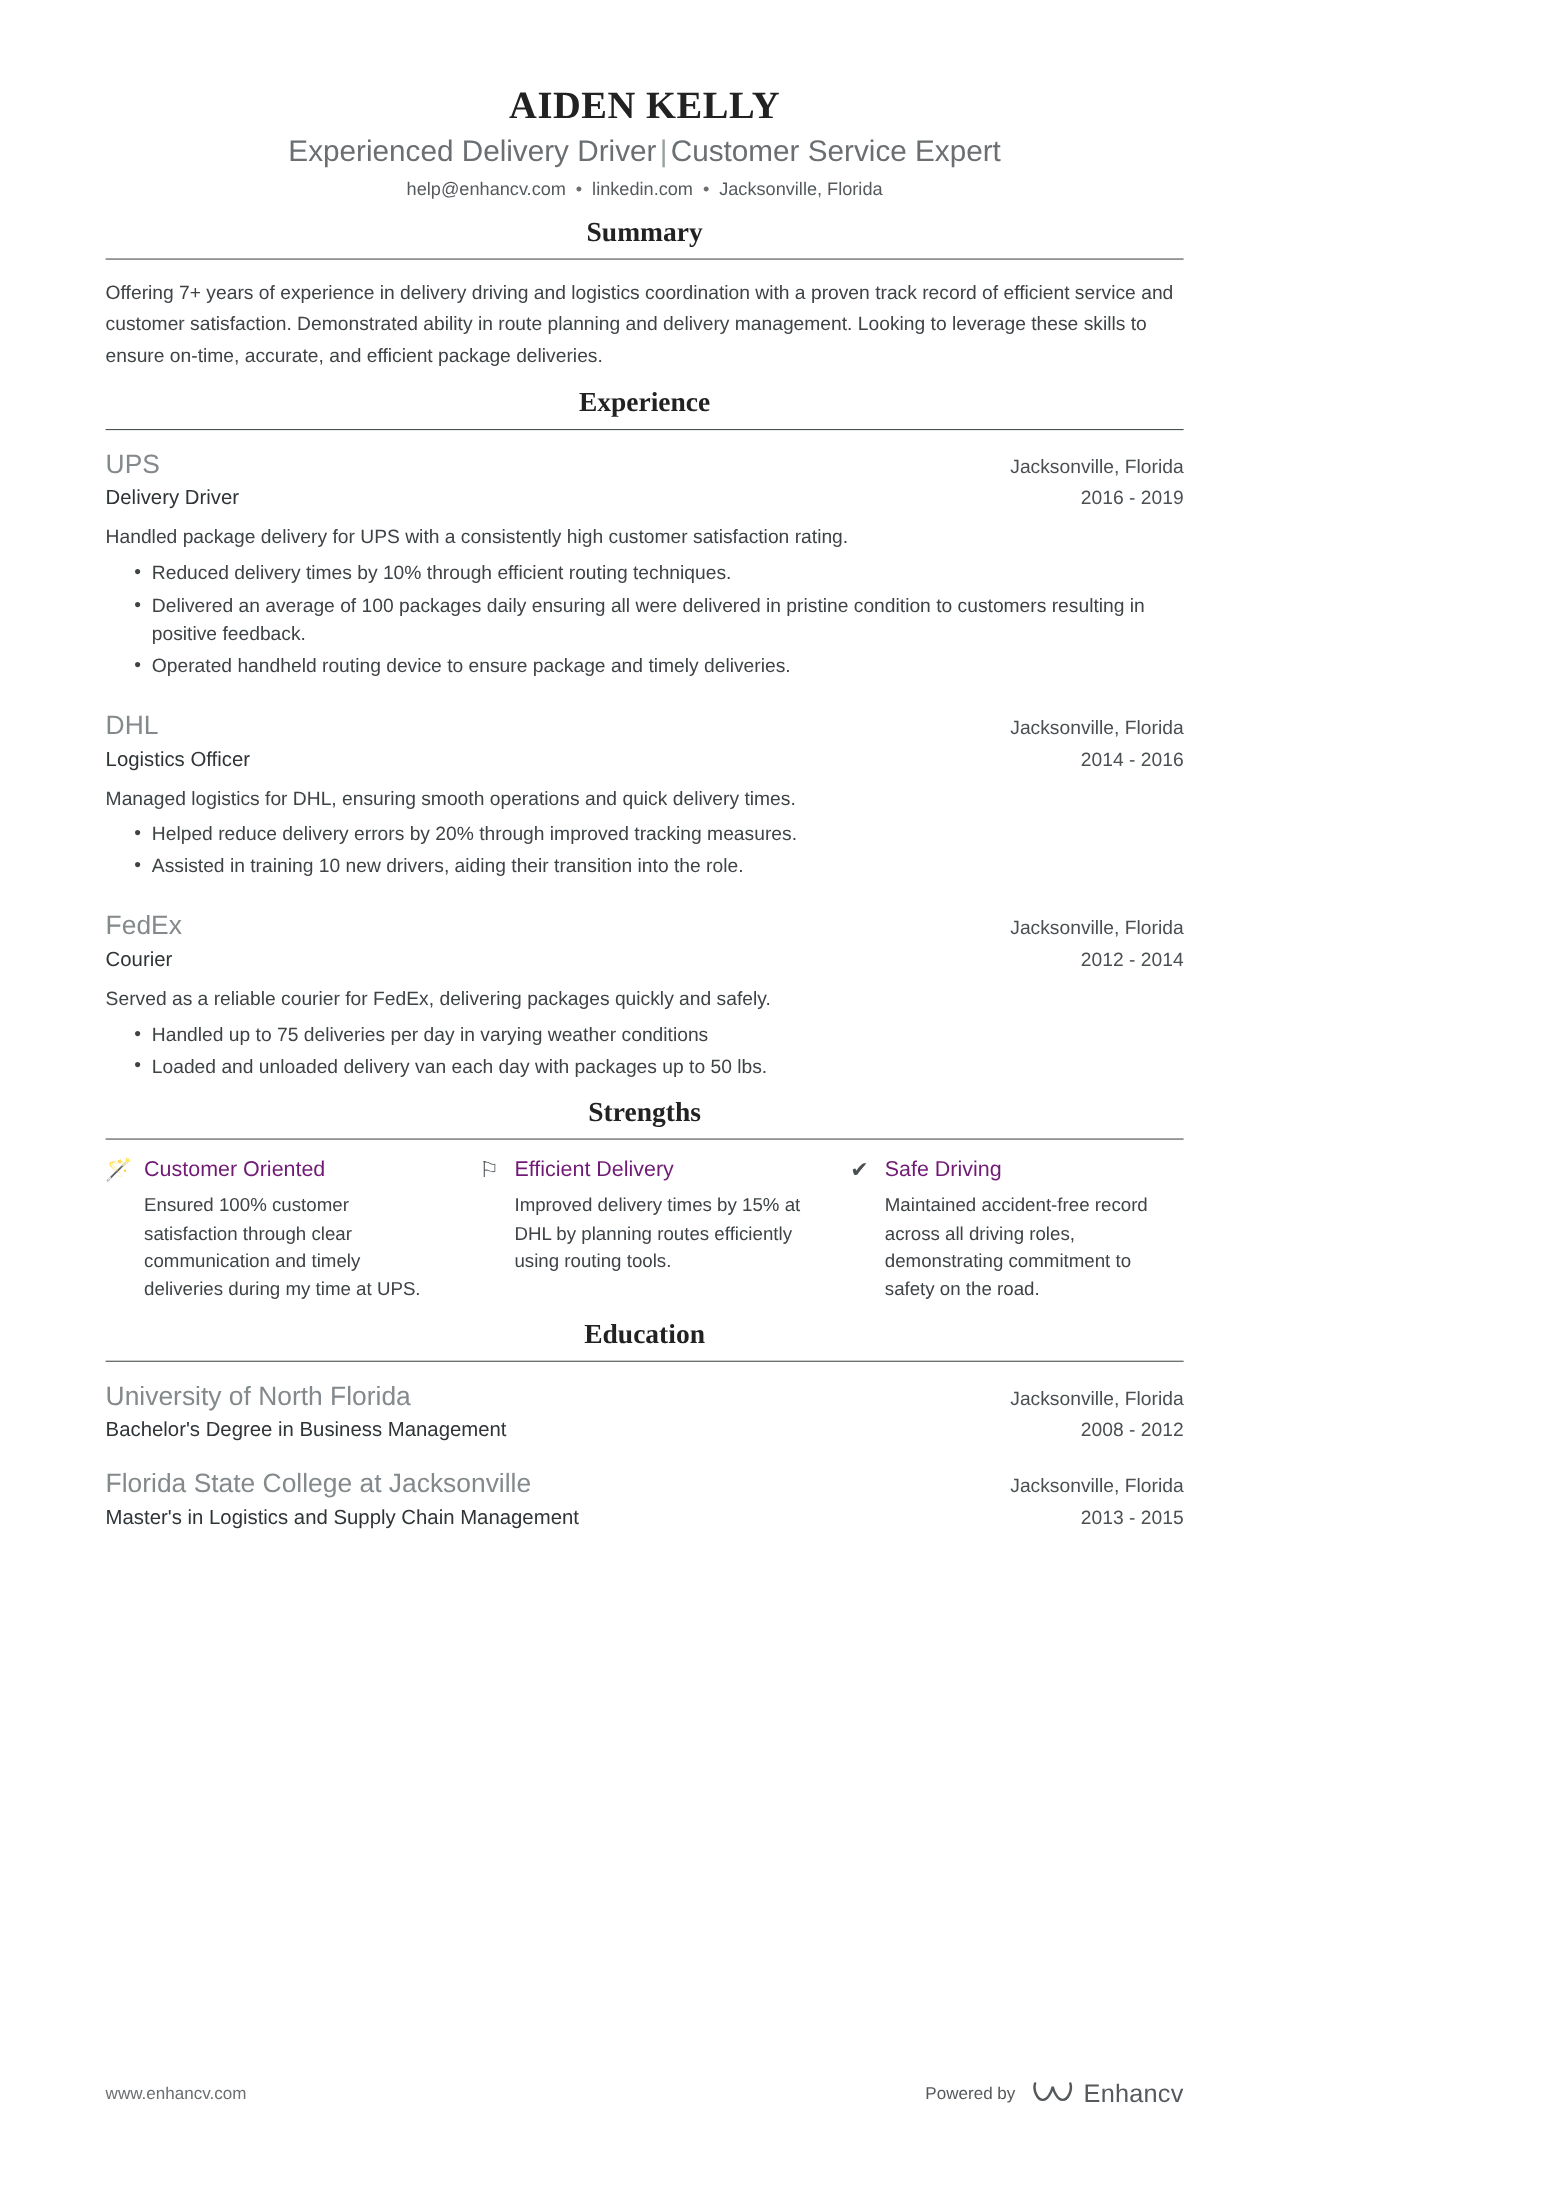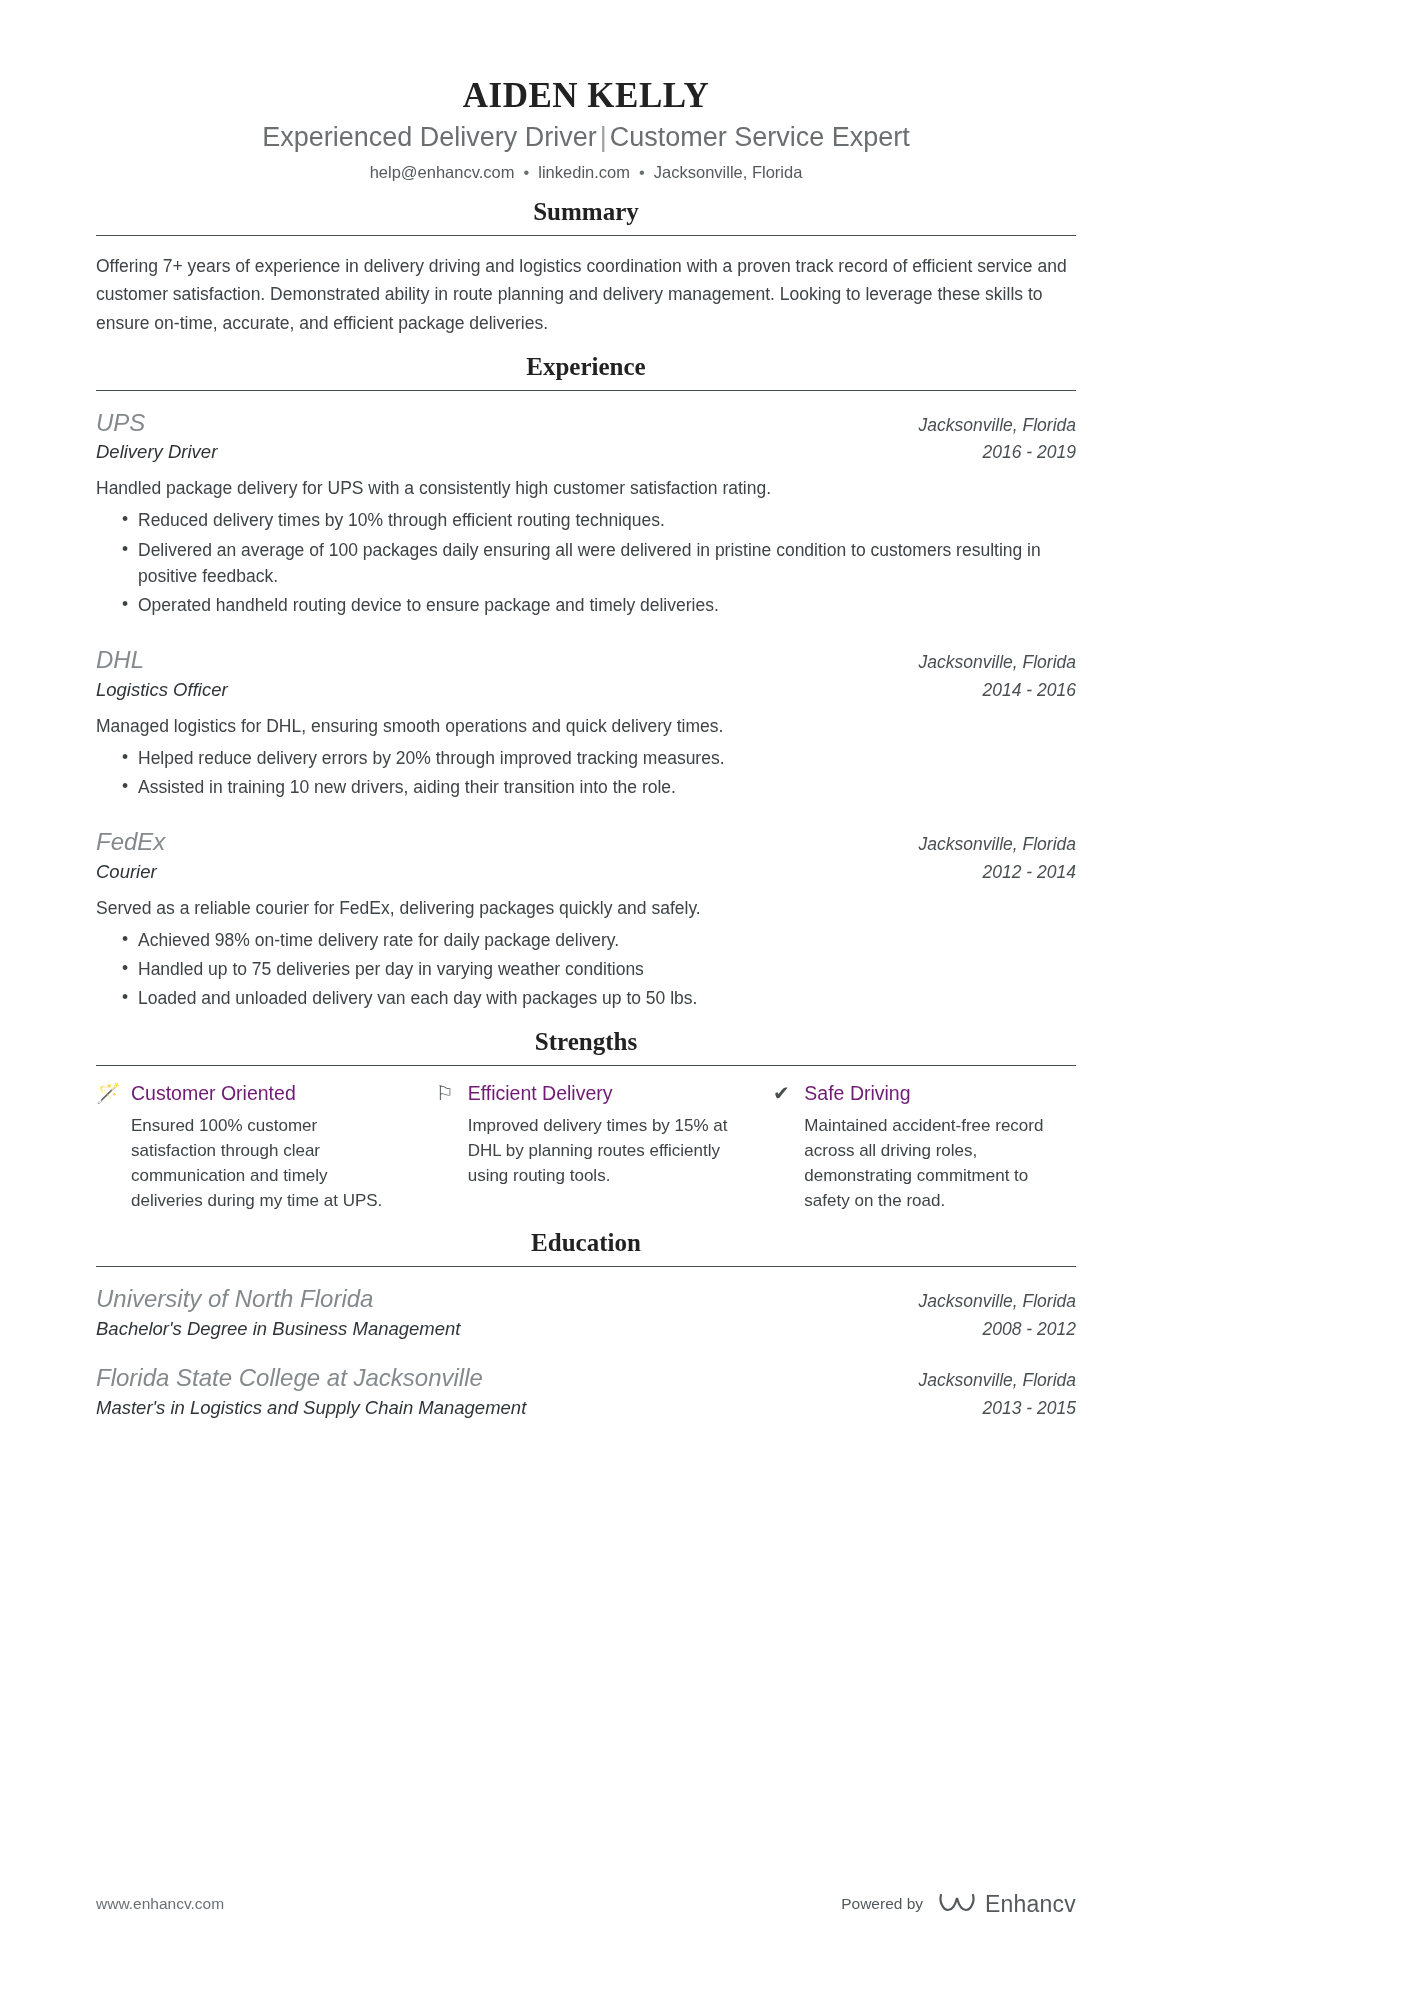--- a/index.html
+++ b/index.html
@@ -67,21 +67,20 @@
     color: #3e4346;
   }
 
   
   .job { margin-bottom: 26px; }
   .job:last-child { margin-bottom: 4px; }
   .job-row {
     display: flex;
     justify-content: space-between;
     align-items: baseline;
-    font-style: italic;
   }
   .job-company {
     font-size: 24px;
     color: #84898c;
     font-weight: normal;
     line-height: 1.35;
   }
   .job-location {
     font-size: 17.5px;
     color: #4a4f52;
@@ -270,21 +269,20 @@
       <div class="job-row">
         <div class="job-company">FedEx</div>
         <div class="job-location">Jacksonville, Florida</div>
       </div>
       <div class="job-row">
         <div class="job-role">Courier</div>
         <div class="job-dates">2012 - 2014</div>
       </div>
       <div class="job-desc">Served as a reliable courier for FedEx, delivering packages quickly and safely.</div>
       <ul class="bullets">
-        <li>Achieved 98% on-time delivery rate for daily package delivery.</li>
         <li>Handled up to 75 deliveries per day in varying weather conditions</li>
         <li>Loaded and unloaded delivery van each day with packages up to 50 lbs.</li>
       </ul>
     </div>
   </div>
 
   <div class="section">
     <div class="section-title">Strengths</div>
     <div class="rule"></div>
     <div class="strengths">

